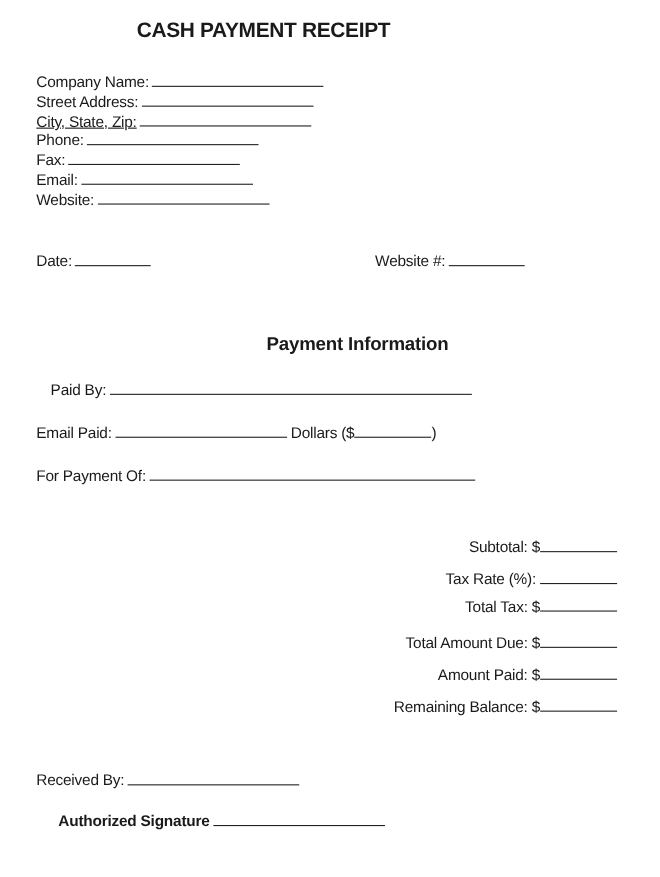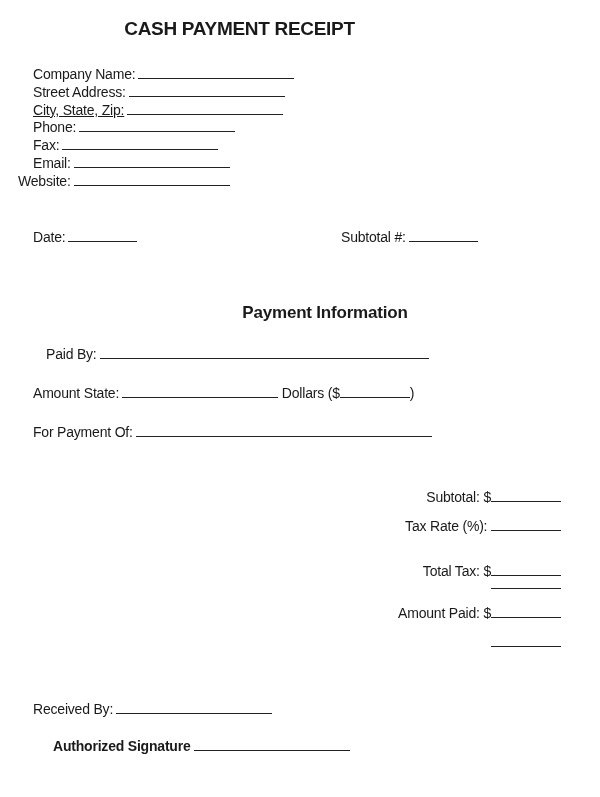--- a/index.html
+++ b/index.html
@@ -44,63 +44,63 @@
   </div>
   <div class="abs row" style="left:33px; top:119px;">
     <span>Phone:</span><span class="line" style="width:156px;"></span>
   </div>
   <div class="abs row" style="left:33px; top:137px;">
     <span>Fax:</span><span class="line" style="width:156px;"></span>
   </div>
   <div class="abs row" style="left:33px; top:155px;">
     <span>Email:</span><span class="line" style="width:156px;"></span>
   </div>
-  <div class="abs row" style="left:18px; top:173px;">
+  <div class="abs row" style="left:33px; top:173px;">
     <span>Website:</span><span class="line" style="width:156px;"></span>
   </div>
 
   <div class="abs row" style="left:33px; top:229px;">
     <span>Date:</span><span class="line" style="width:69px;"></span>
   </div>
   <div class="abs row" style="left:341px; top:229px;">
-    <span>Subtotal #:</span><span class="line" style="width:69px;"></span>
+    <span>Website #:</span><span class="line" style="width:69px;"></span>
   </div>
 
   <div class="abs section-title">Payment Information</div>
 
   <div class="abs row" style="left:46px; top:346px;">
     <span>Paid By:</span><span class="line" style="width:329px;"></span>
   </div>
 
   <div class="abs row" style="left:33px; top:385px;">
-    <span>Amount State:</span><span class="line" style="width:156px;"></span>
+    <span>Email Paid:</span><span class="line" style="width:156px;"></span>
     <span>Dollars ($</span><span class="line tight" style="width:70px;"></span><span>)</span>
   </div>
 
   <div class="abs row" style="left:33px; top:424px;">
     <span>For Payment Of:</span><span class="line" style="width:296px;"></span>
   </div>
 
   <div class="abs row right-col" style="top:489px;">
     <span>Subtotal: $</span><span class="line tight" style="width:70px;"></span>
   </div>
   <div class="abs row right-col" style="top:518px;margin-left:32px;">
     <span>Tax Rate (%): </span><span class="line tight" style="width:70px;"></span>
   </div>
-  <div class="abs row right-col" style="top:563px;text-align:center;">
+  <div class="abs row right-col" style="top:543px;text-align:center;">
     <span>Total Tax: $</span><span class="line tight" style="width:70px;"></span>
   </div>
   <div class="abs row right-col" style="top:576px;">
-    <span class="line tight" style="width:70px;"></span>
+    <span>Total Amount Due: $</span><span class="line tight" style="width:70px;"></span>
   </div>
   <div class="abs row right-col" style="top:605px;text-align:center;">
     <span>Amount Paid: $</span><span class="line tight" style="width:70px;"></span>
   </div>
   <div class="abs row right-col" style="top:634px;">
-    <span class="line tight" style="width:70px;"></span>
+    <span>Remaining Balance: $</span><span class="line tight" style="width:70px;"></span>
   </div>
 
   <div class="abs row" style="left:33px; top:701px;">
     <span>Received By:</span><span class="line" style="width:156px;"></span>
   </div>
   <div class="abs row" style="left:33px; top:738px;">
     <span class="bold">Authorized Signature</span><span class="line" style="width:156px;"></span>
   </div>
 
 </div>

